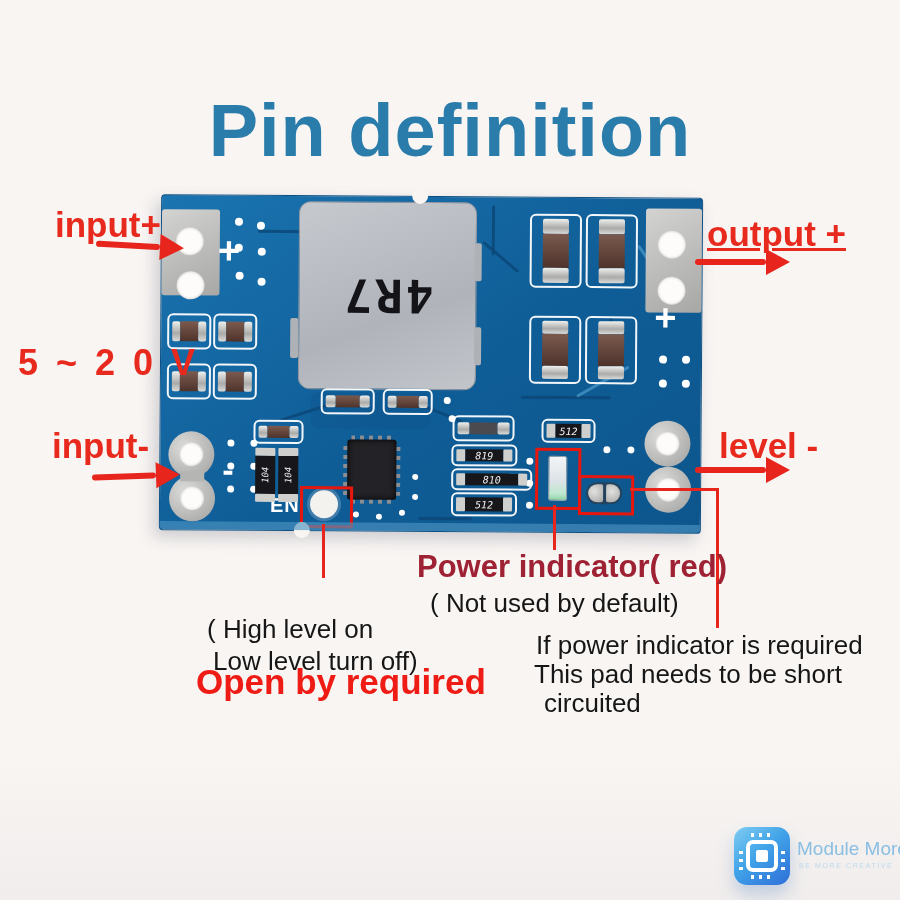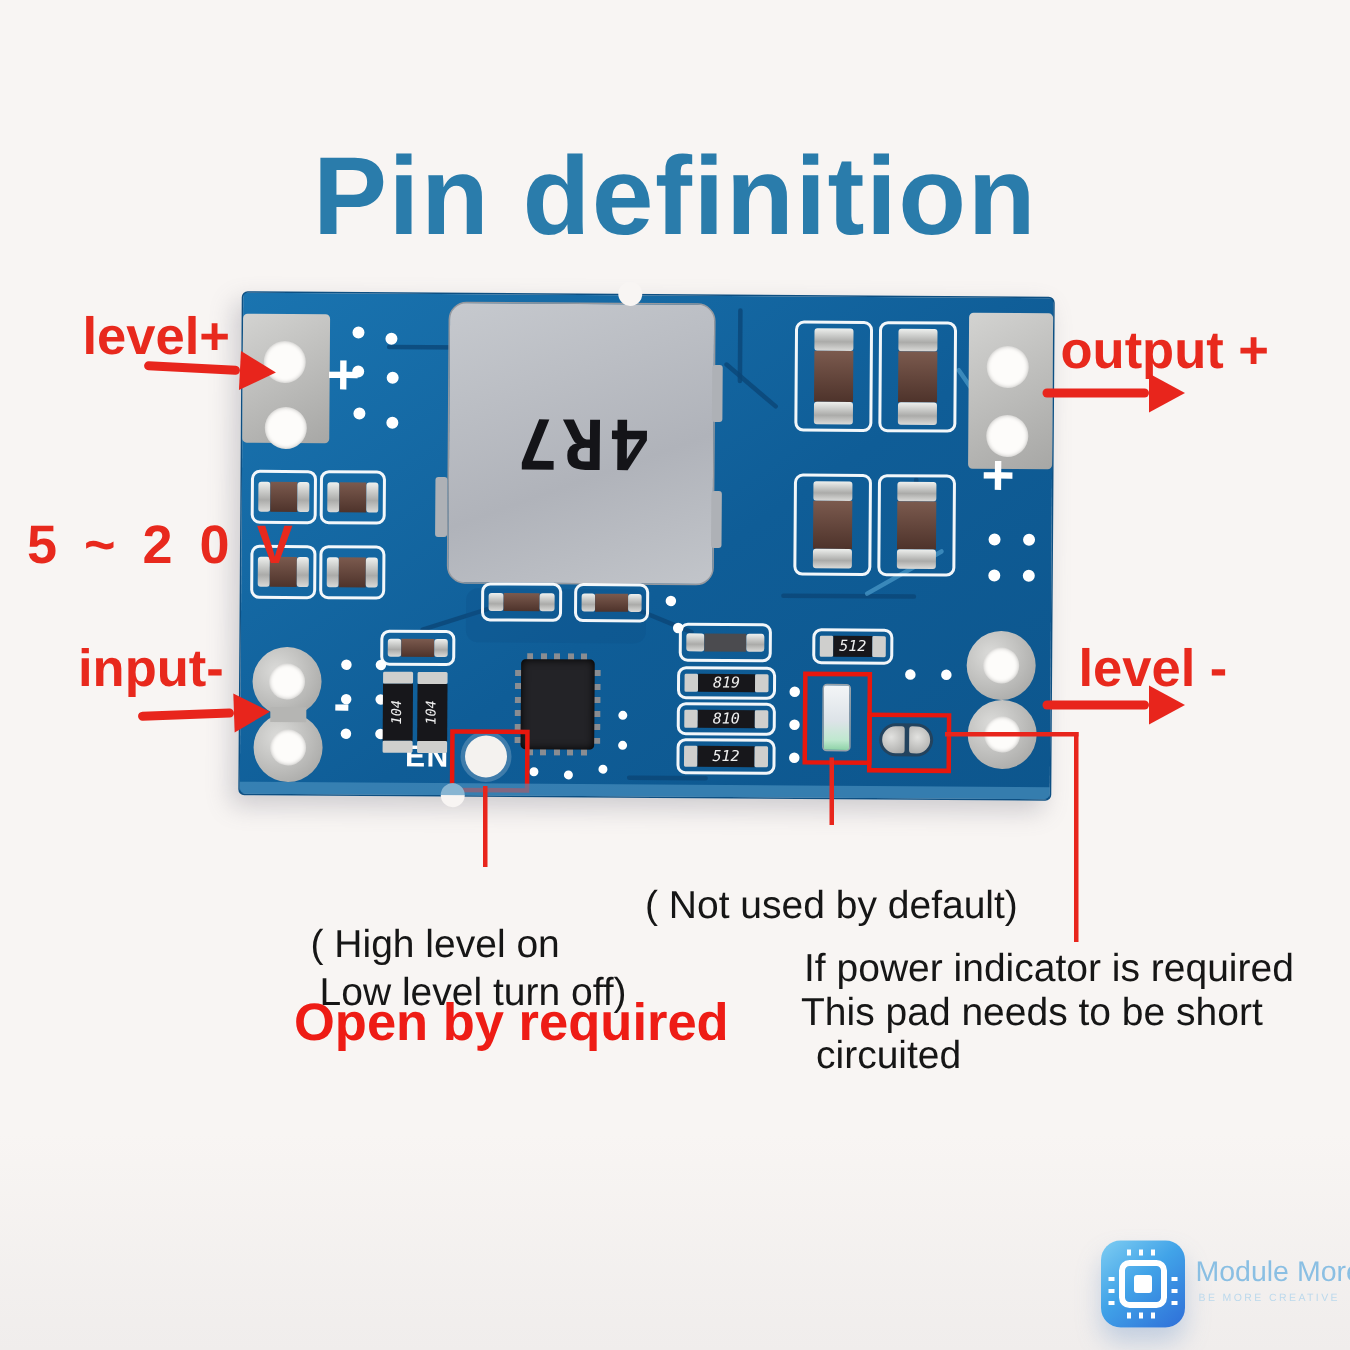--- a/index.html
+++ b/index.html
@@ -289,21 +289,21 @@
           <i class="ce"></i>
         </span>
       </div>
     <div class="obox" style="left:291px;top:247px;width:66px;height:22px;">
         <span class="res-h">
           <i class="re"></i>
           <i class="rb">819</i>
           <i class="re"></i>
         </span>
       </div>
-    <div class="obox" style="left:291px;top:271px;width:66px;height:22px;">
+    <div class="obox" style="left:291px;top:271px;width:81px;height:22px;">
         <span class="res-h">
           <i class="re"></i>
           <i class="rb">810</i>
           <i class="re"></i>
         </span>
       </div>
     <div class="obox" style="left:291px;top:295px;width:66px;height:24px;">
         <span class="res-h">
           <i class="re"></i>
           <i class="rb">512</i>
@@ -330,55 +330,56 @@
           <i class="jhalf"></i>
           <i class="jhalf"></i>
         </div>
     </div>
 
     <div class="notch" style="left:250px;top:-9px;"></div>
     <div class="notch" style="left:134px;top:326px;"></div>
     <div class="bevel"></div>
   </div>
 
-  <div class="pin-label" style="left:55px;top:205px;">level+</div>
+  <div class="pin-label" style="left:55px;top:205px;">input+</div>
   <div class="arrow" style="left:96px;top:232px;width:88px;transform:rotate(3deg);">
       <div class="shaft"></div>
       <div class="head"></div>
     </div>
 
   <div class="range-label" style="left:18px;top:342px;">5 ~ 2 0 V</div>
 
   <div class="pin-label" style="left:52px;top:426px;">input-</div>
   <div class="arrow" style="left:92px;top:462px;width:88px;transform:rotate(-2deg);">
       <div class="shaft"></div>
       <div class="head"></div>
     </div>
 
-  <div class="pin-label" style="left:707px;top:214px;">output +</div>
+  <div class="pin-label" style="left:707px;top:214px;text-decoration:underline;">output +</div>
   <div class="arrow" style="left:695px;top:248px;width:95px;">
       <div class="shaft"></div>
       <div class="head"></div>
     </div>
 
   <div class="pin-label" style="left:719px;top:426px;">level -</div>
   <div class="arrow" style="left:695px;top:456px;width:95px;">
       <div class="shaft"></div>
       <div class="head"></div>
     </div>
 
   <div class="cline" style="left:322px;top:524px;width:3px;height:54px;"></div>
   <div class="cline" style="left:553px;top:505px;width:3px;height:45px;"></div>
   <div class="cline" style="left:630px;top:488px;width:89px;height:3px;"></div>
   <div class="cline" style="left:716px;top:488px;width:3px;height:140px;"></div>
 
   <div class="note-body" style="left:213px;top:646px;">Low level turn off)</div>
   <div class="note-body" style="left:207px;top:614px;">( High level on</div>
   <div class="note-open" style="left:196px;top:662px;">Open by required</div>
 
+  <div class="note-title" style="left:417px;top:549px;">Power indicator( red)</div>
   <div class="note-body" style="left:430px;top:588px;">( Not used by default)</div>
 
   <div class="note-body" style="left:536px;top:630px;">If power indicator is required</div>
   <div class="note-body" style="left:534px;top:659px;">This pad needs to be short</div>
   <div class="note-body" style="left:544px;top:688px;">circuited</div>
 
   <div class="logo-icon">
     <i class="lpin t"></i>
     <i class="lpin b"></i>
     <i class="lpin l"></i>

